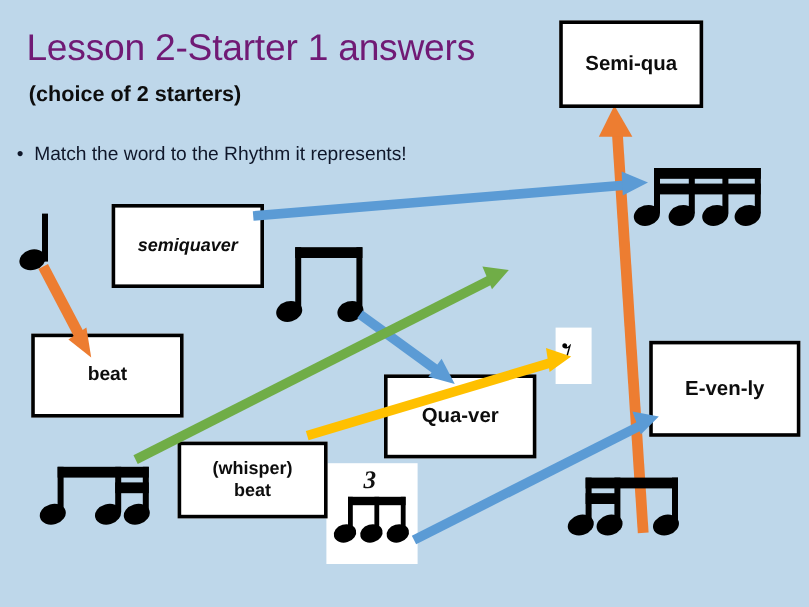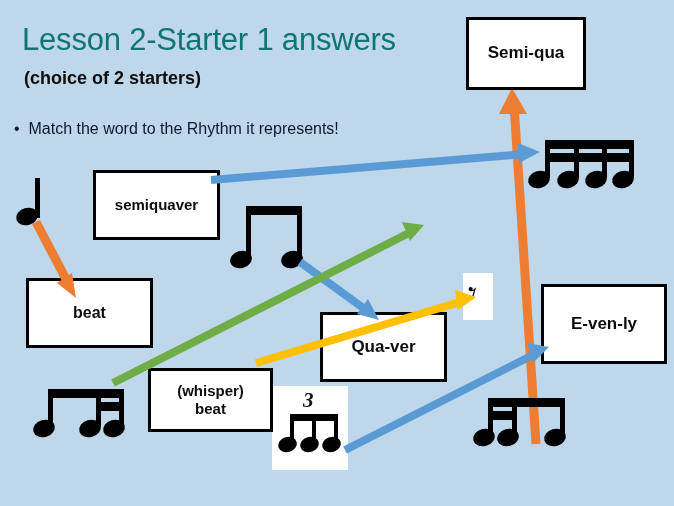--- a/index.html
+++ b/index.html
@@ -11,21 +11,21 @@
   }
   #slide{
     position:relative;
     width:674px;height:506px;
     background:#bed7ea;
   }
   .title{
     position:absolute;
     left:22px;top:22px;
     font-size:31px;
-    color:#0f766e;
+    color:#701a75;
     letter-spacing:-0.2px;
     white-space:nowrap;
   }
   .subtitle{
     position:absolute;
     left:24px;top:68px;
     font-size:18px;
     font-weight:bold;
     color:#0d0d0d;
     white-space:nowrap;
@@ -189,21 +189,21 @@
     <div class="nhead" style="left:32px;top:23px;width:19px;height:15px;"></div>
   </div>
 
   <div class="whitecard" style="left:463px;top:273px;width:30px;height:47px;"></div>
   <div class="rest-glyph" style="left:468px;top:276px;z-index:4;">𝄾</div>
 
   <div class="abox" style="left:466px;top:17px;width:120px;height:73px;font-size:17px;">
     <span>Semi-qua</span>
   </div>
 
-  <div class="abox" style="left:93px;top:170px;width:127px;height:70px;font-size:15px;">
+  <div class="abox" style="left:93px;top:170px;width:127px;height:70px;font-size:15px;font-style:italic;">
     <span>semiquaver</span>
   </div>
 
 
   <div class="abox" style="left:26px;top:278px;width:127px;height:70px;font-size:16px;">
     <span>beat</span>
   </div>
 
   <div class="abox" style="left:541px;top:284px;width:126px;height:80px;font-size:17px;">
     <span>E-ven-ly</span>

